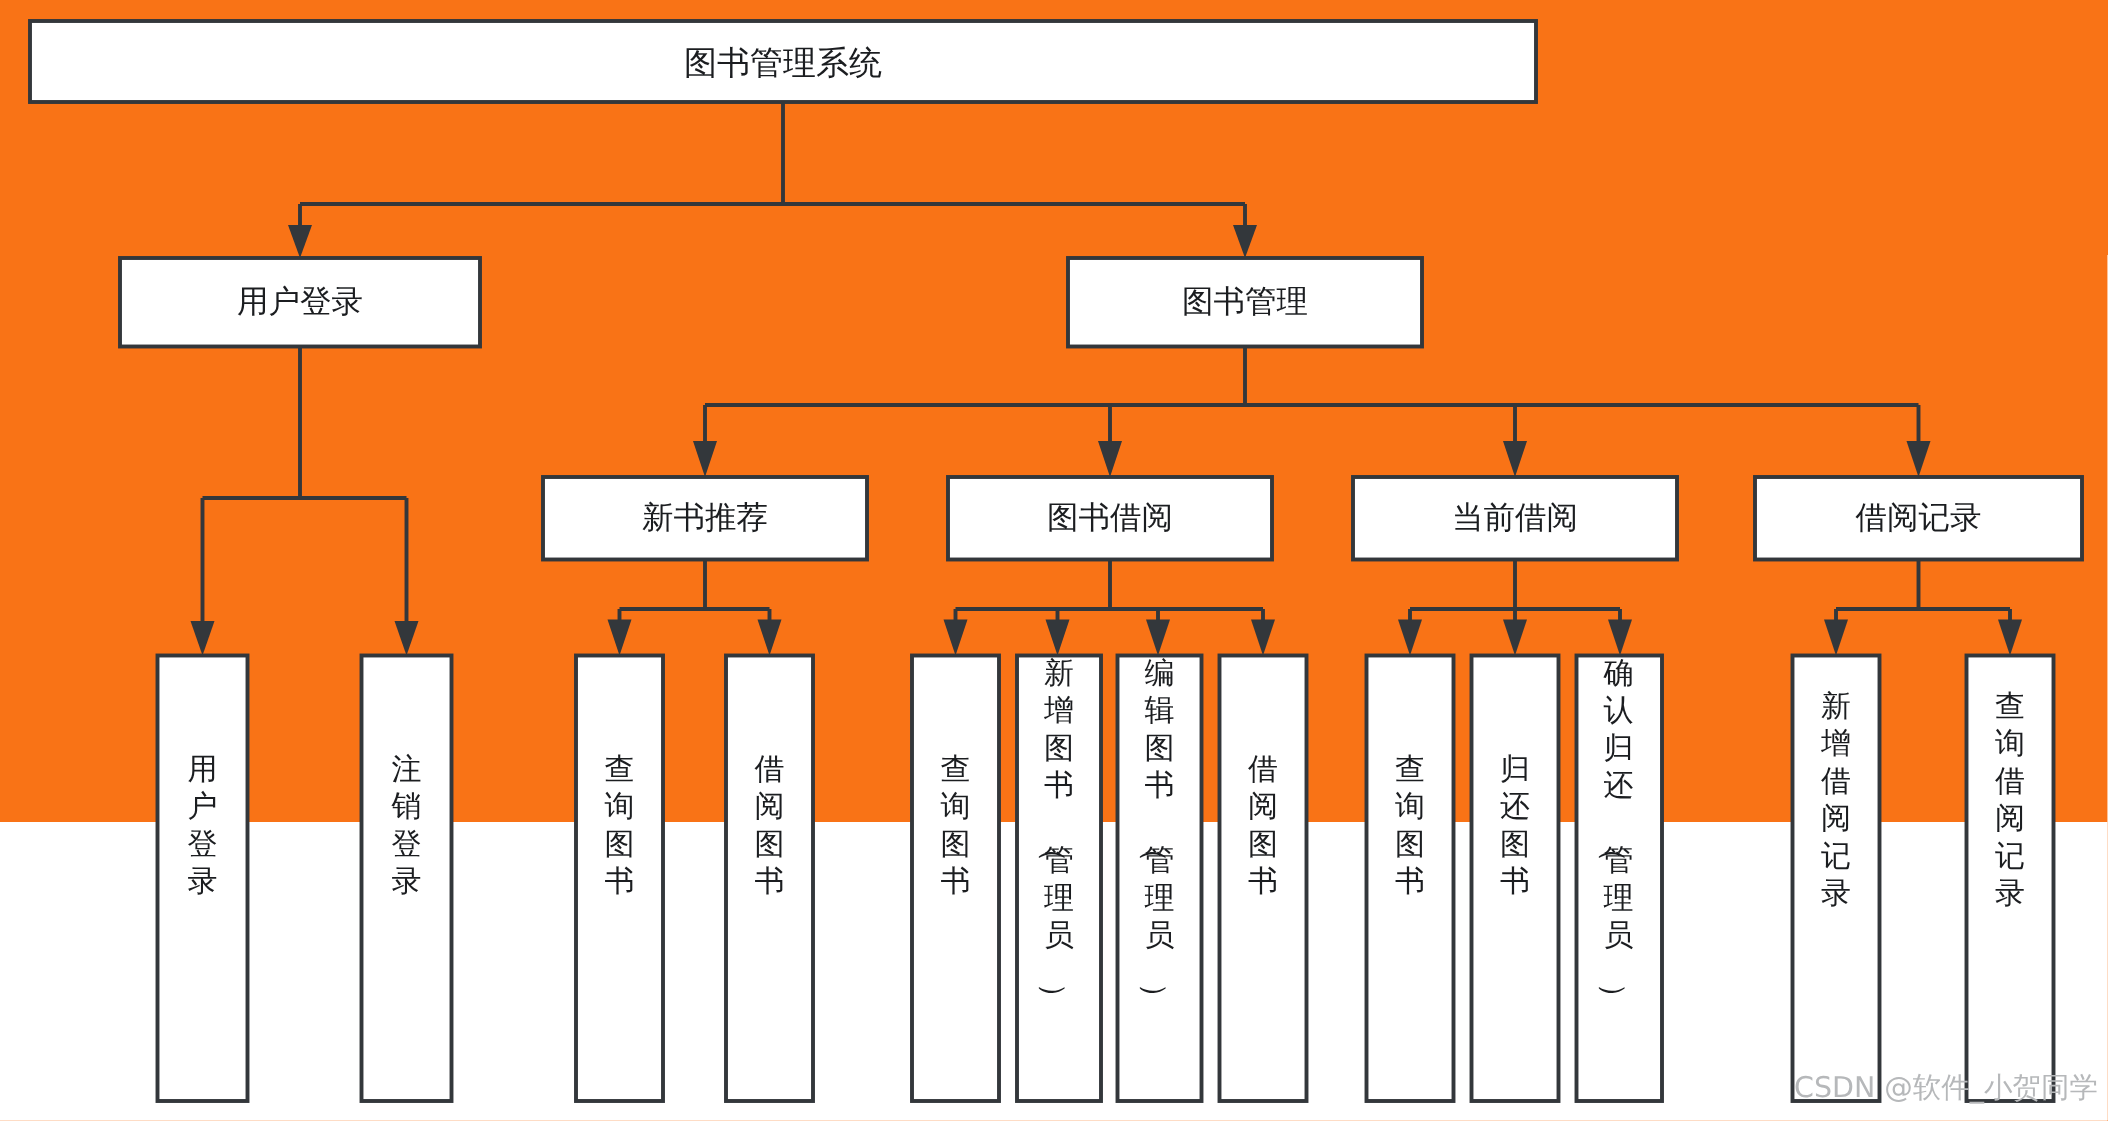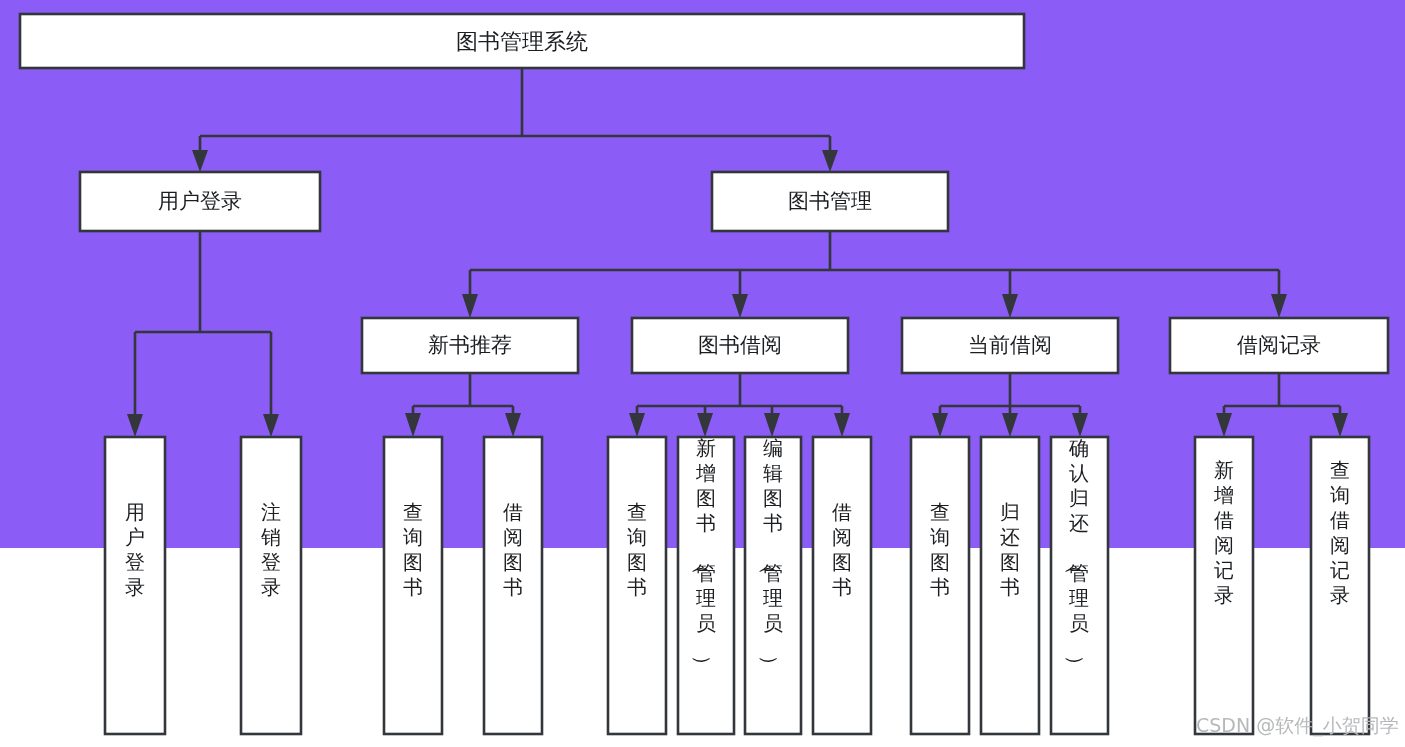--- a/index.html
+++ b/index.html
@@ -11,21 +11,21 @@
   body {
     width: 1405px;
     height: 747px;
     overflow: hidden;
     font-family: "DejaVu Sans", "Liberation Sans", sans-serif;
   }
   #diagram-root {
     position: relative;
     width: 1405px;
     height: 548px;
-    background: #8b5cf6;
+    background: #f97316;
   }
   svg#tree-svg {
     position: absolute;
     left: 0;
     top: 0;
     width: 1405px;
     height: 747px;
     display: block;
   }
   .node-box {

